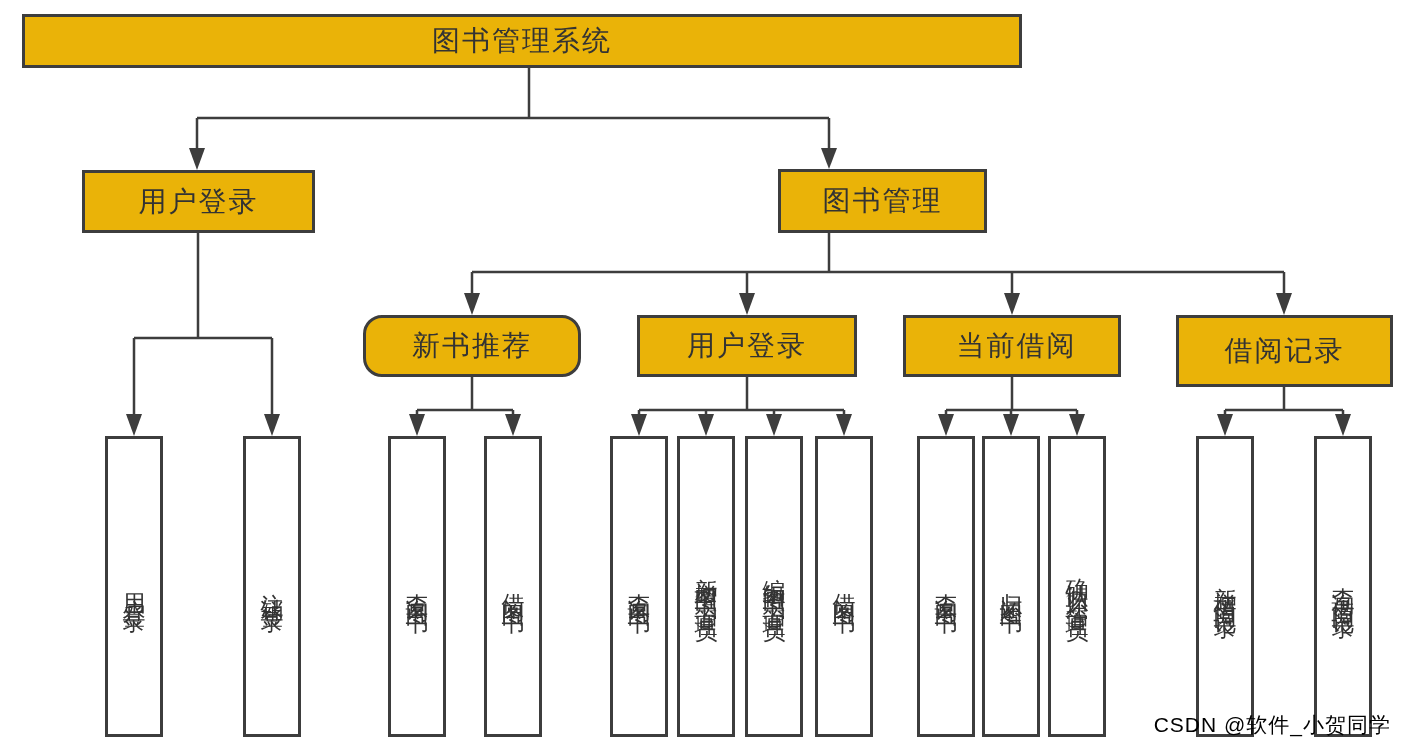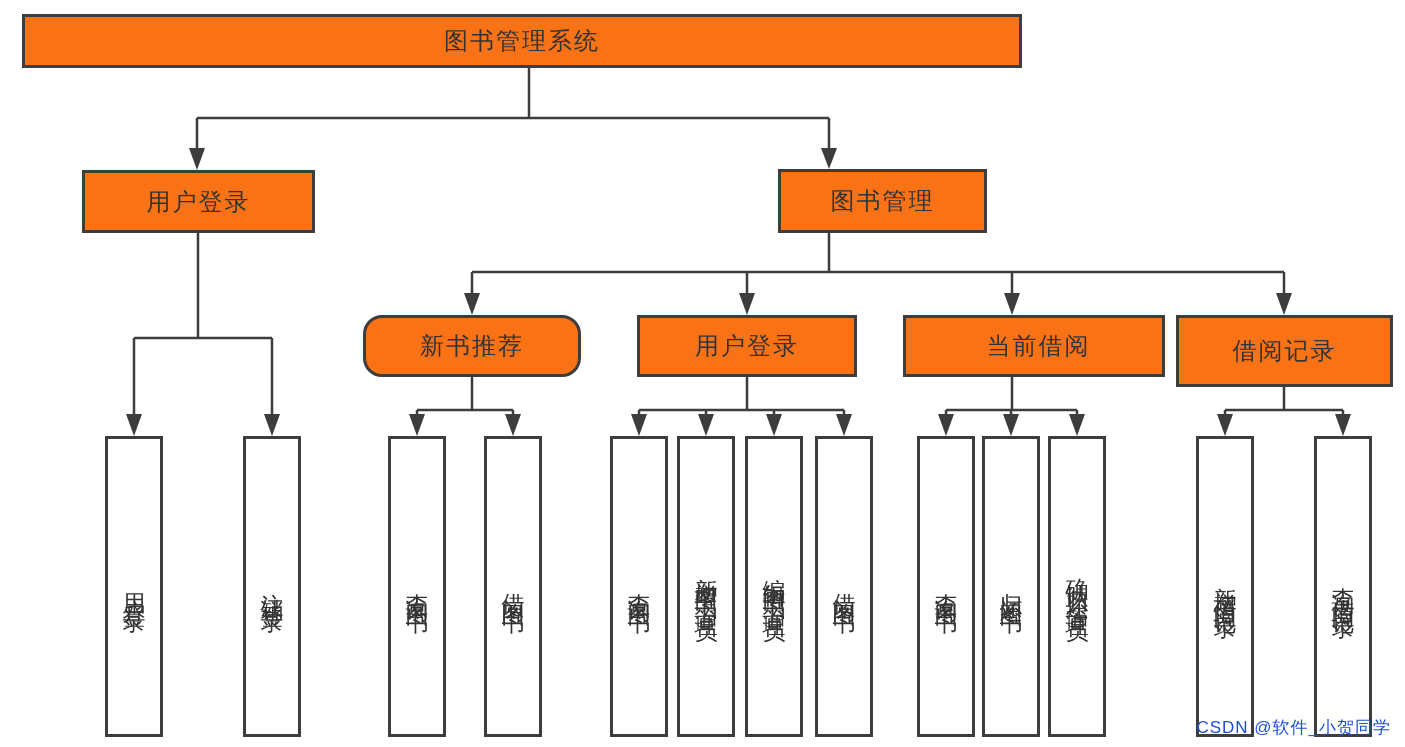--- a/index.html
+++ b/index.html
@@ -2,36 +2,36 @@
 <html><head>
 <meta charset="utf-8">
 <style>
   html,body{margin:0;padding:0;background:#fff;}
   .stage{
     position:relative;width:1405px;height:747px;background:#ffffff;
     font-family:"Liberation Sans","DejaVu Sans",sans-serif;color:#333333;overflow:hidden;
   }
   .wires{position:absolute;left:0;top:0;width:1405px;height:747px;pointer-events:none;}
   .node{
-    position:absolute;box-sizing:border-box;background:#f97316;
+    position:absolute;box-sizing:border-box;background:#eab308;
     border:3px solid #3d3d3d;display:flex;align-items:center;justify-content:center;
-    font-size:24px;letter-spacing:2px;white-space:nowrap;
+    font-size:28px;letter-spacing:2px;white-space:nowrap;
   }
   .leaf{
     position:absolute;box-sizing:border-box;background:#ffffff;
     border:3px solid #3d3d3d;display:flex;align-items:center;justify-content:center;
     top:436px;width:58px;height:301px;
   }
   .vtext{
     writing-mode:vertical-rl;text-orientation:mixed;
     font-size:23px;letter-spacing:6px;line-height:1;
   }
   .watermark{
     position:absolute;right:14px;bottom:8px;z-index:5;
-    font-size:17px;color:#1d4ed8;letter-spacing:1px;white-space:nowrap;
+    font-size:21px;color:#000000;letter-spacing:1px;white-space:nowrap;
   }
 </style>
 </head>
 <body>
 
 <div class="stage">
 
   <svg class="wires" viewBox="0 0 1405 747" xmlns="http://www.w3.org/2000/svg">
     <g stroke="#3d3d3d" stroke-width="2.5" fill="none">
 
@@ -75,21 +75,21 @@
     </g>
   </svg>
 
   <div class="node" style="left:22px;top:14px;width:1000px;height:54px;">图书管理系统</div>
 
   <div class="node" style="left:82px;top:170px;width:233px;height:63px;">用户登录</div>
   <div class="node" style="left:744px;top:169px;width:209px;height:64px;margin-left:34px;">图书管理</div>
 
   <div class="node" style="left:363px;top:315px;width:218px;height:62px;border-radius:19px;">新书推荐</div>
   <div class="node" style="left:637px;top:315px;width:220px;height:62px;">用户登录</div>
-  <div class="node" style="left:903px;top:315px;width:262px;height:62px;padding-left:9px;">当前借阅</div>
+  <div class="node" style="left:903px;top:315px;width:218px;height:62px;padding-left:9px;">当前借阅</div>
   <div class="node" style="left:1176px;top:315px;width:217px;height:72px;">借阅记录</div>
 
   <div class="leaf" style="left:105px;">
     <span class="vtext">用户登录</span>
   </div>
   <div class="leaf" style="left:243px;">
     <span class="vtext">注销登录</span>
   </div>
 
   <div class="leaf" style="left:388px;">

